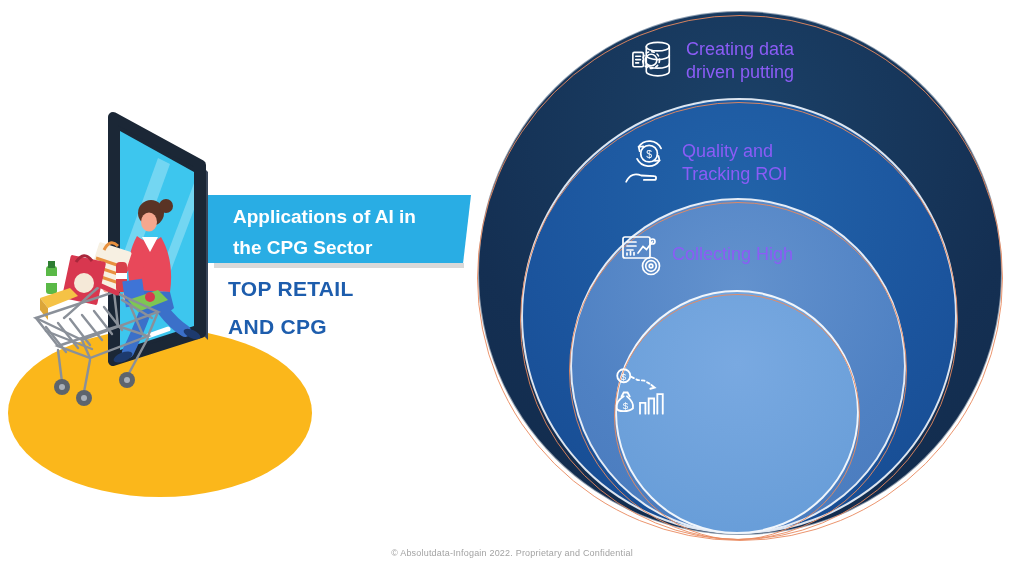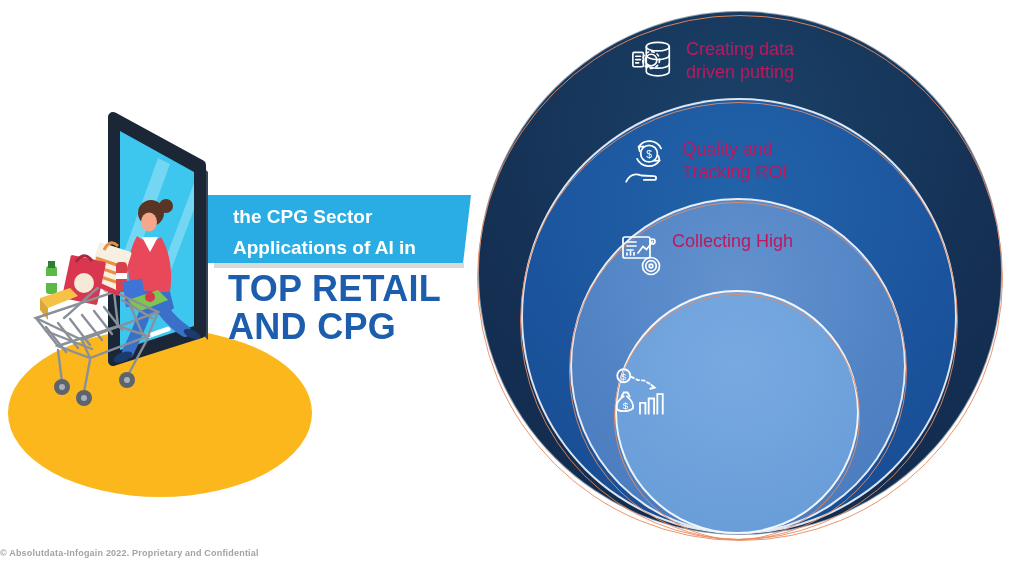--- a/index.html
+++ b/index.html
@@ -21,57 +21,57 @@
   .ring4{left:615px;top:290px;width:244px;height:244px;
     background:radial-gradient(circle at 50% 30%, #79a9e1 0%, #6ca0da 65%, #649bd8 100%);
     border:2px solid rgba(255,255,255,.9);}
   .rim{position:absolute;border-radius:50%;box-sizing:border-box;
     border:1.5px solid rgba(233,138,94,.9);pointer-events:none;}
   .rim1{left:477px;top:15px;width:526px;height:526px;}
   .rim2{left:520px;top:102px;width:438px;height:438px;}
   .rim3{left:569px;top:202px;width:338px;height:338px;}
   .rim4{left:614px;top:294px;width:246px;height:246px;}
 
-  .ring-label{position:absolute;display:flex;color:#be185d;z-index:4;}
+  .ring-label{position:absolute;display:flex;align-items:center;color:#8b5cf6;z-index:4;}
   .ring-label .txt{font-size:18px;line-height:23px;font-weight:400;}
   .ring-label .txt span{display:block;white-space:nowrap;}
   .ring-label svg{flex:0 0 auto;}
   .rl1{left:630px;top:38px;gap:10px;}
   .rl2{left:622px;top:138px;gap:10px;}
   .rl3{left:618px;top:230px;gap:2px;}
   .rl4{left:614px;top:366px;gap:12px;}
 
   
   .banner{position:absolute;left:207px;top:195px;width:264px;height:68px;
     background:#29ade4;color:#ffffff;font-weight:bold;font-size:19px;
     padding:6px 0 0 26px;box-sizing:border-box;z-index:2;
     clip-path:polygon(0 0,100% 0,97% 100%,0 100%);}
   .banner span{display:block;line-height:31px;}
   .banner-shadow{position:absolute;left:214px;top:263px;width:250px;height:5px;
     background:#d9d9d9;z-index:1;}
-  .headline{position:absolute;left:228px;top:270px;font-size:36px;font-weight:bold;
+  .headline{position:absolute;left:228px;top:270px;font-size:21px;font-weight:bold;
     color:#1d5dad;line-height:38px;letter-spacing:.3px;z-index:3;}
   .headline span{display:block;white-space:nowrap;}
 
   
-  .footer{position:absolute;left:0;right:0;top:548px;text-align:left;
-    font-size:9px;color:#a3a3a3;letter-spacing:.2px;z-index:3;font-weight:bold;}
+  .footer{position:absolute;left:0;right:0;top:548px;text-align:center;
+    font-size:9px;color:#a3a3a3;letter-spacing:.2px;z-index:3;}
 
   
   .illustration{position:absolute;left:0;top:0;z-index:2;}
 </style>
 </head>
 <body>
 
 <div class="stage">
 
   <div class="banner-shadow"></div>
   <div class="banner">
+    <span>Applications of AI in</span>
     <span>the CPG Sector</span>
-    <span>Applications of AI in</span>
   </div>
 
   <div class="headline">
     <span>TOP RETAIL</span>
     <span>AND CPG</span>
   </div>
 
   <svg class="illustration" width="330" height="530" viewBox="0 0 330 530">
     <ellipse cx="160" cy="413" rx="152" ry="84" fill="#fbb71b"></ellipse>
     <g>

